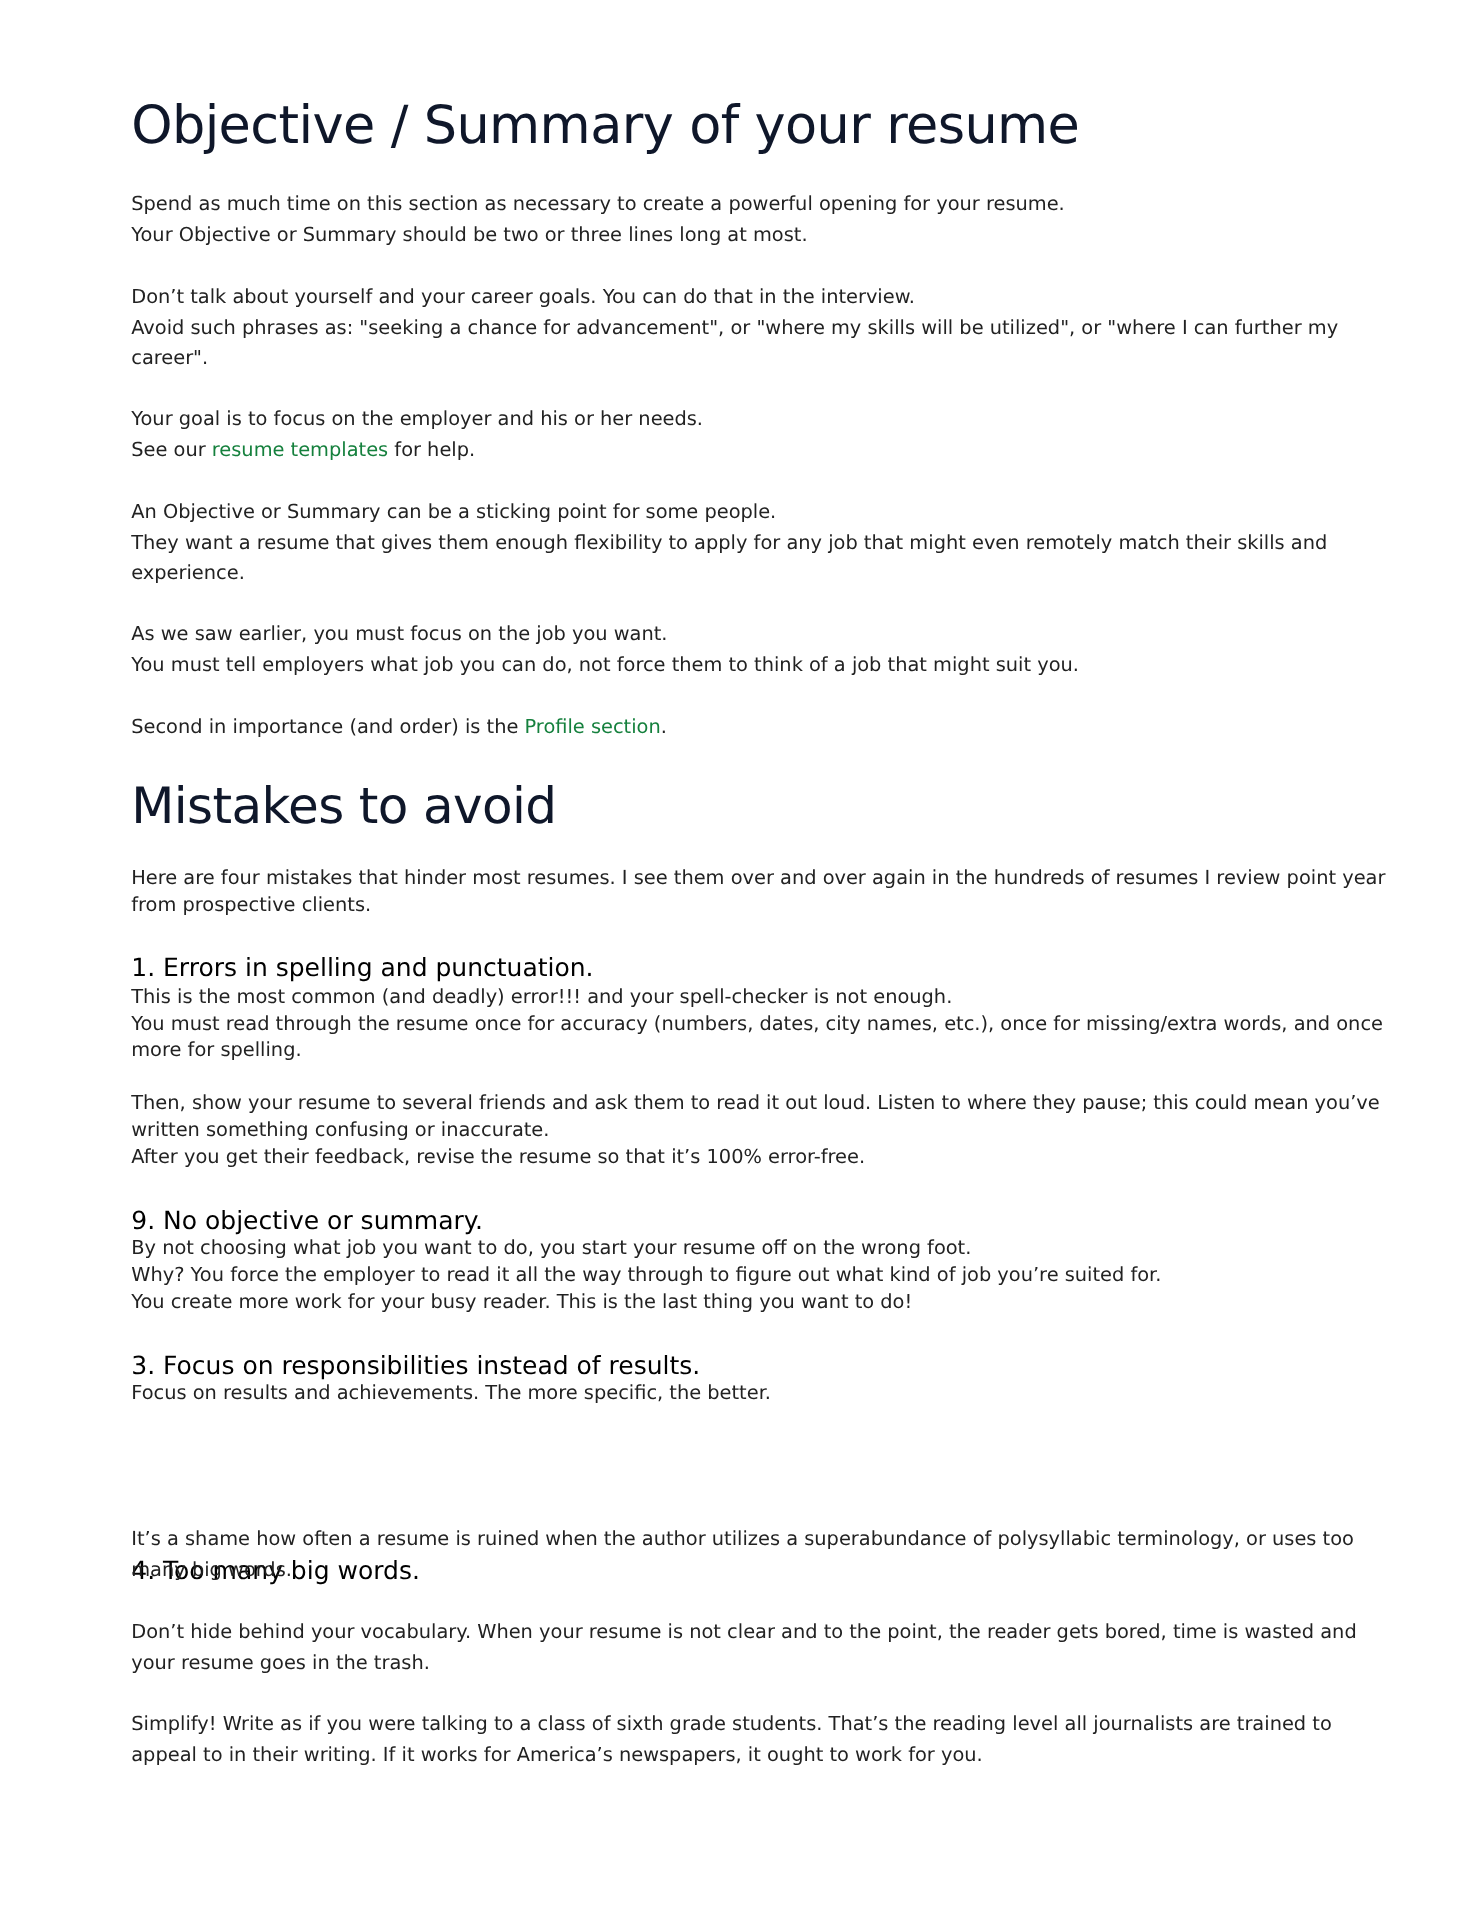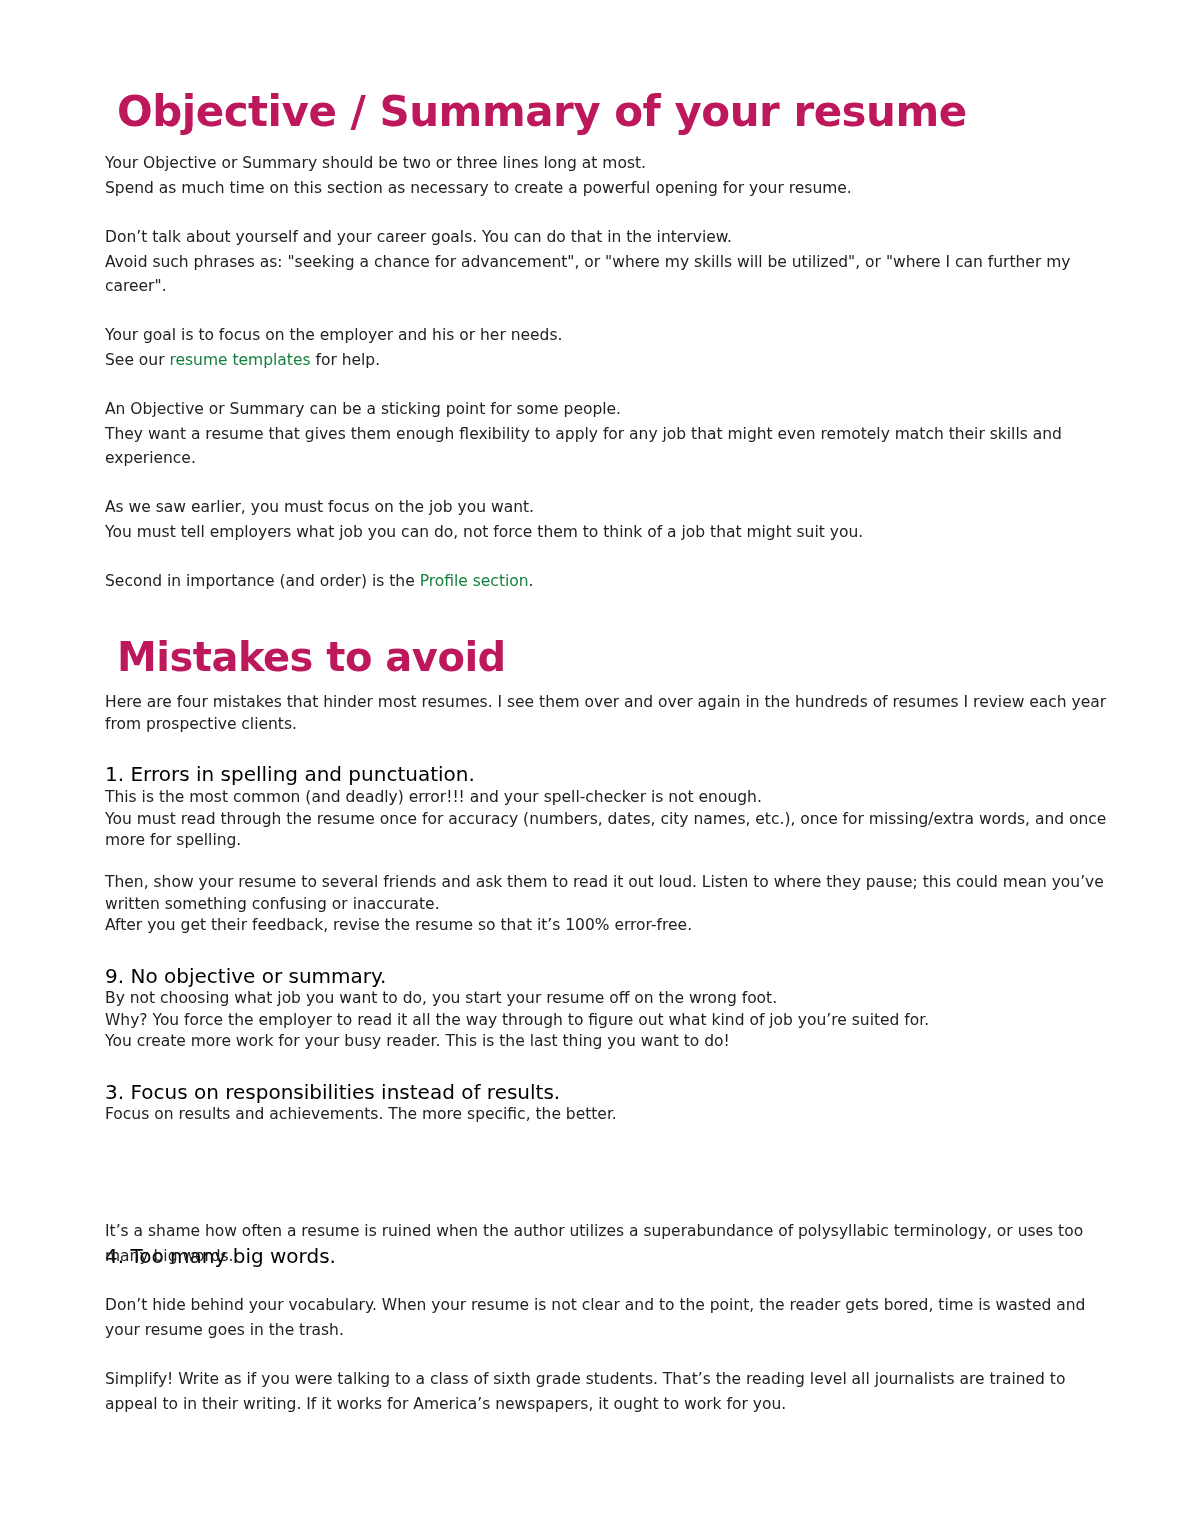--- a/index.html
+++ b/index.html
@@ -1,37 +1,37 @@
 <!DOCTYPE html>
 <html><head>
 <meta charset="utf-8">
 <style>
   html, body { margin: 0; padding: 0; background: #ffffff; }
   body { width: 1187px; height: 1536px; position: relative; overflow: hidden;
          font-family: "DejaVu Sans", sans-serif; color: #1a1a1a; }
   .page { position: absolute; left: 105px; top: 0; width: 1020px; }
-  h1 { margin: 12px; font-weight: bold; color: #be185d; letter-spacing: -0.5px; }
+  h1 { margin: 0; font-weight: normal; color: #0f172a; letter-spacing: -0.5px; }
   .h1a { position: absolute; top: 72px; font-size: 42px; line-height: 56px; }
   .h1b { position: absolute; top: 617px; font-size: 40px; line-height: 56px; }
   .para { position: absolute; left: 0; width: 1015px; font-size: 15.5px; line-height: 24.5px; color: #222; }
   .para.tight { line-height: 21.5px; }
   .para span.line { display: block; }
   a.link { color: #15803d; text-decoration: none; }
   h2 { position: absolute; margin: 0; font-size: 20px; font-weight: normal; color: #000; line-height: 26px; }
 </style>
 </head>
 <body>
 
 <div class="page">
 
   <h1 class="h1a">Objective / Summary of your resume</h1>
 
   <div class="para" style="top:151px">
+    <span class="line">Spend as much time on this section as necessary to create a powerful opening for your resume.</span>
     <span class="line">Your Objective or Summary should be two or three lines long at most.</span>
-    <span class="line">Spend as much time on this section as necessary to create a powerful opening for your resume.</span>
   </div>
 
   <div class="para" style="top:225px">
     <span class="line">Don’t talk about yourself and your career goals. You can do that in the interview.</span>
     <span class="line">Avoid such phrases as: "seeking a chance for advancement", or "where my skills will be utilized", or "where I can further my career".</span>
   </div>
 
   <div class="para" style="top:323px">
     <span class="line">Your goal is to focus on the employer and his or her needs.</span>
     <span class="line"><span>See our </span><a class="link">resume templates</a><span> for help.</span></span>
@@ -46,21 +46,21 @@
     <span class="line">As we saw earlier, you must focus on the job you want.</span>
     <span class="line">You must tell employers what job you can do, not force them to think of a job that might suit you.</span>
   </div>
 
   <div class="para" style="top:569px">
     <span class="line"><span>Second in importance (and order) is the </span><a class="link">Profile section</a><span>.</span></span>
   </div>
 
   <h1 class="h1b">Mistakes to avoid</h1>
 
-  <div class="para tight" style="top:692px">Here are four mistakes that hinder most resumes. I see them over and over again in the hundreds of resumes I review each year from prospective clients.</div>
+  <div class="para tight" style="top:692px">Here are four mistakes that hinder most resumes. I see them over and over again in the hundreds of resumes I review point year from prospective clients.</div>
 
   <h2 style="top:761px">1. Errors in spelling and punctuation.</h2>
   <div class="para tight" style="top:787px">
     <span class="line">This is the most common (and deadly) error!!! and your spell-checker is not enough.</span>
     <span class="line">You must read through the resume once for accuracy (numbers, dates, city names, etc.), once for missing/extra words, and once more for spelling.</span>
   </div>
   <div class="para tight" style="top:872px">
     <span class="line">Then, show your resume to several friends and ask them to read it out loud. Listen to where they pause; this could mean you’ve written something confusing or inaccurate.</span>
     <span class="line">After you get their feedback, revise the resume so that it’s 100% error-free.</span>
   </div>

